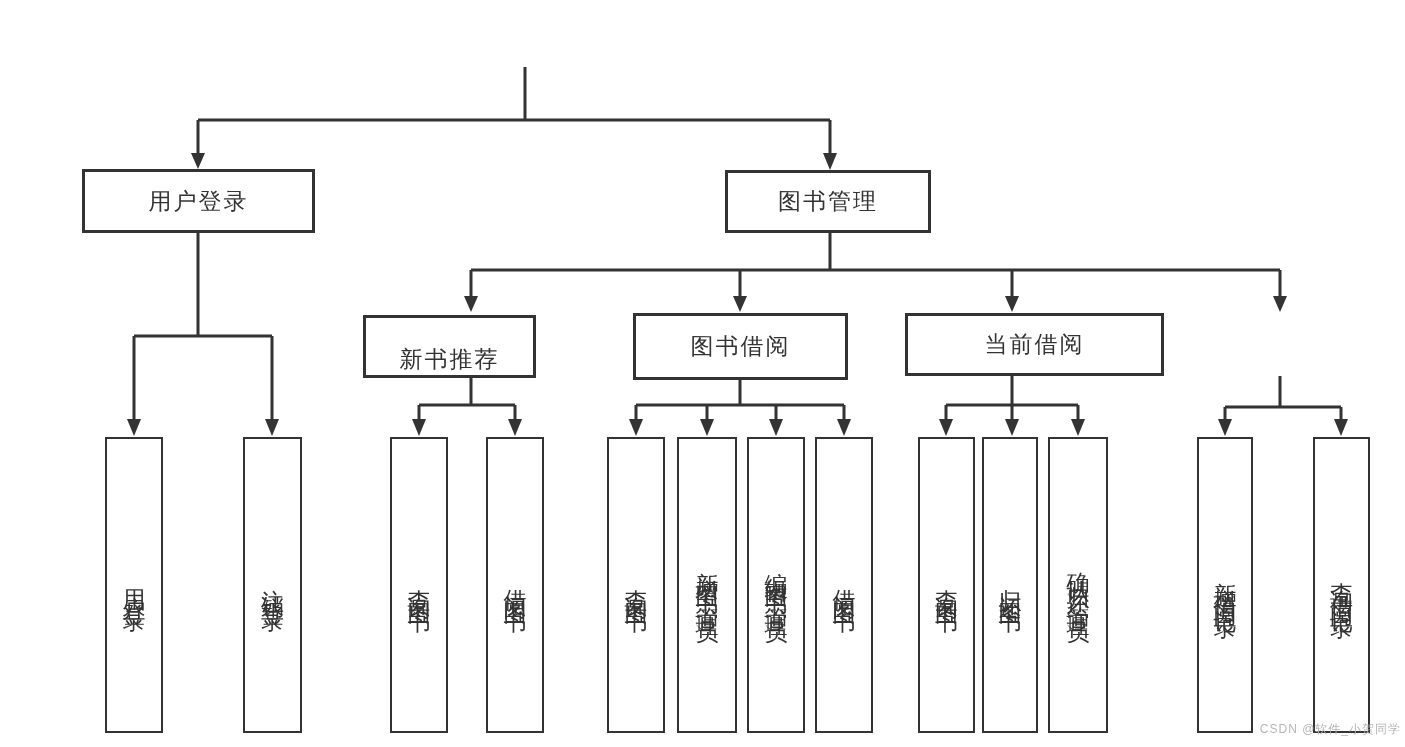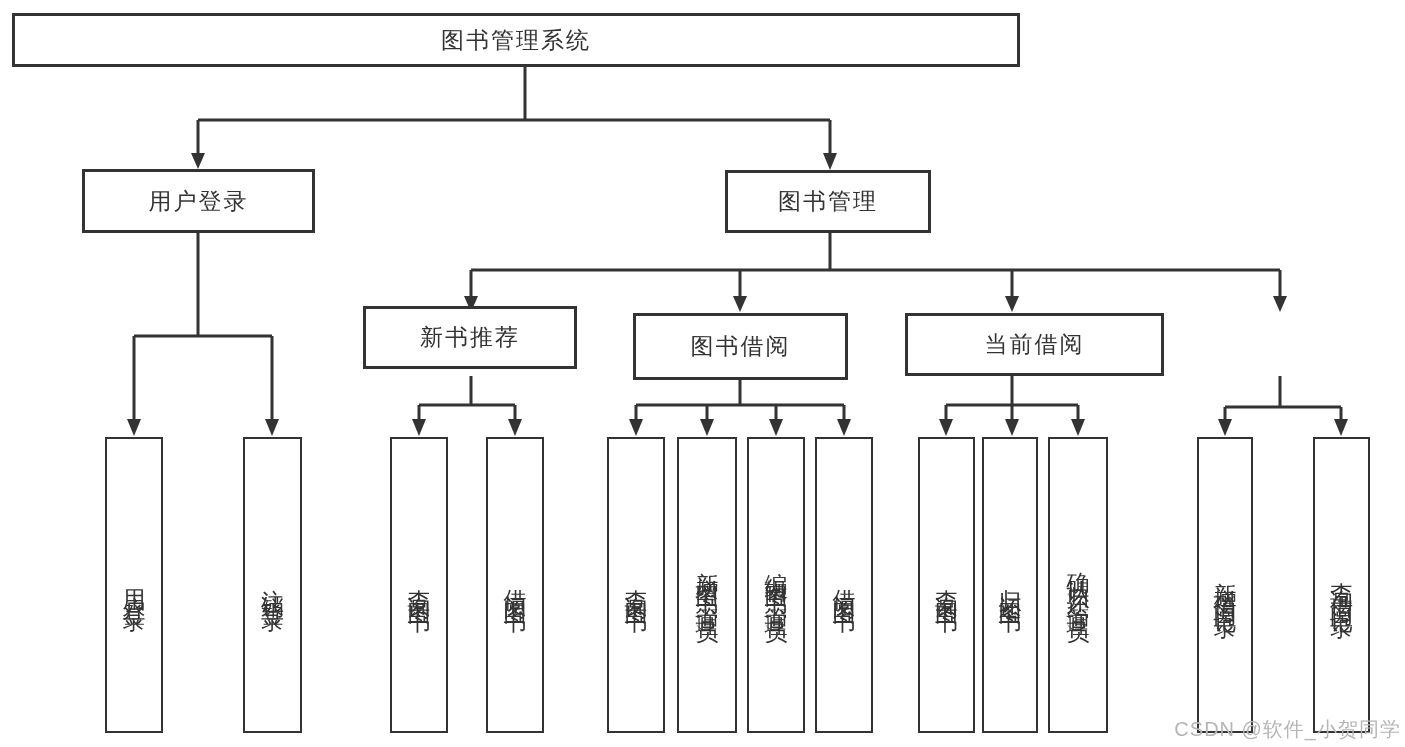--- a/index.html
+++ b/index.html
@@ -37,30 +37,30 @@
     text-orientation: mixed;
     letter-spacing: 7px;
     line-height: 1;
     white-space: normal;
   }
   .watermark {
     position: absolute;
     top: 716px;
     right: 4px;
     z-index: 3;
-    font-size: 20px;
+    font-size: 12px;
     line-height: 26px;
     color: #b5b5b5;
     letter-spacing: 1px;
   }
   
   #n-root   { left: 12px;   top: 13px;  width: 1008px; height: 54px; }
   #n-login  { left: 82px;   top: 169px; width: 233px;  height: 64px; }
   #n-mgmt   { left: 713px;  top: 170px; width: 206px;  height: 63px; margin-left: 12px; }
-  #n-rec    { left: 363px;  top: 306px; width: 214px;  height: 63px; }
+  #n-rec    { left: 363px;  top: 315px; width: 173px;  height: 63px; align-items: flex-end; }
   #n-borrow { left: 633px;  top: 313px; width: 215px;  height: 67px; }
   #n-cur    { left: 905px;  top: 313px; width: 259px;  height: 63px; }
   #n-hist   { left: 1173px; top: 313px; width: 215px;  height: 63px; }
   #l-login1 { left: 105px;  top: 437px; width: 58px; height: 296px; }
   #l-login2 { left: 243px;  top: 437px; width: 59px; height: 296px; }
   #l-rec1   { left: 390px;  top: 437px; width: 58px; height: 296px; }
   #l-rec2   { left: 486px;  top: 437px; width: 58px; height: 296px; }
   #l-bor1   { left: 607px;  top: 437px; width: 58px; height: 296px; }
   #l-bor2   { left: 677px;  top: 437px; width: 60px; height: 296px; }
   #l-bor3   { left: 747px;  top: 437px; width: 58px; height: 296px; }
@@ -119,23 +119,20 @@
       <polygon points="1071,419 1085,419 1078,436"></polygon>
     </g>
 
     <path d="M1280 376 V407 M1225 407 H1341 M1225 407 V420 M1341 407 V420"></path>
     <g fill="#333333" stroke="none">
       <polygon points="1218,419 1232,419 1225,436"></polygon>
       <polygon points="1334,419 1348,419 1341,436"></polygon>
     </g>
   </svg>
 
-  <div class="node" id="n-root">
-    <span>图书管理系统</span>
-  </div>
 
   <div class="node" id="n-login">
     <span>用户登录</span>
   </div>
   <div class="node" id="n-mgmt">
     <span>图书管理</span>
   </div>
 
   <div class="node" id="n-rec">
     <span>新书推荐</span>

